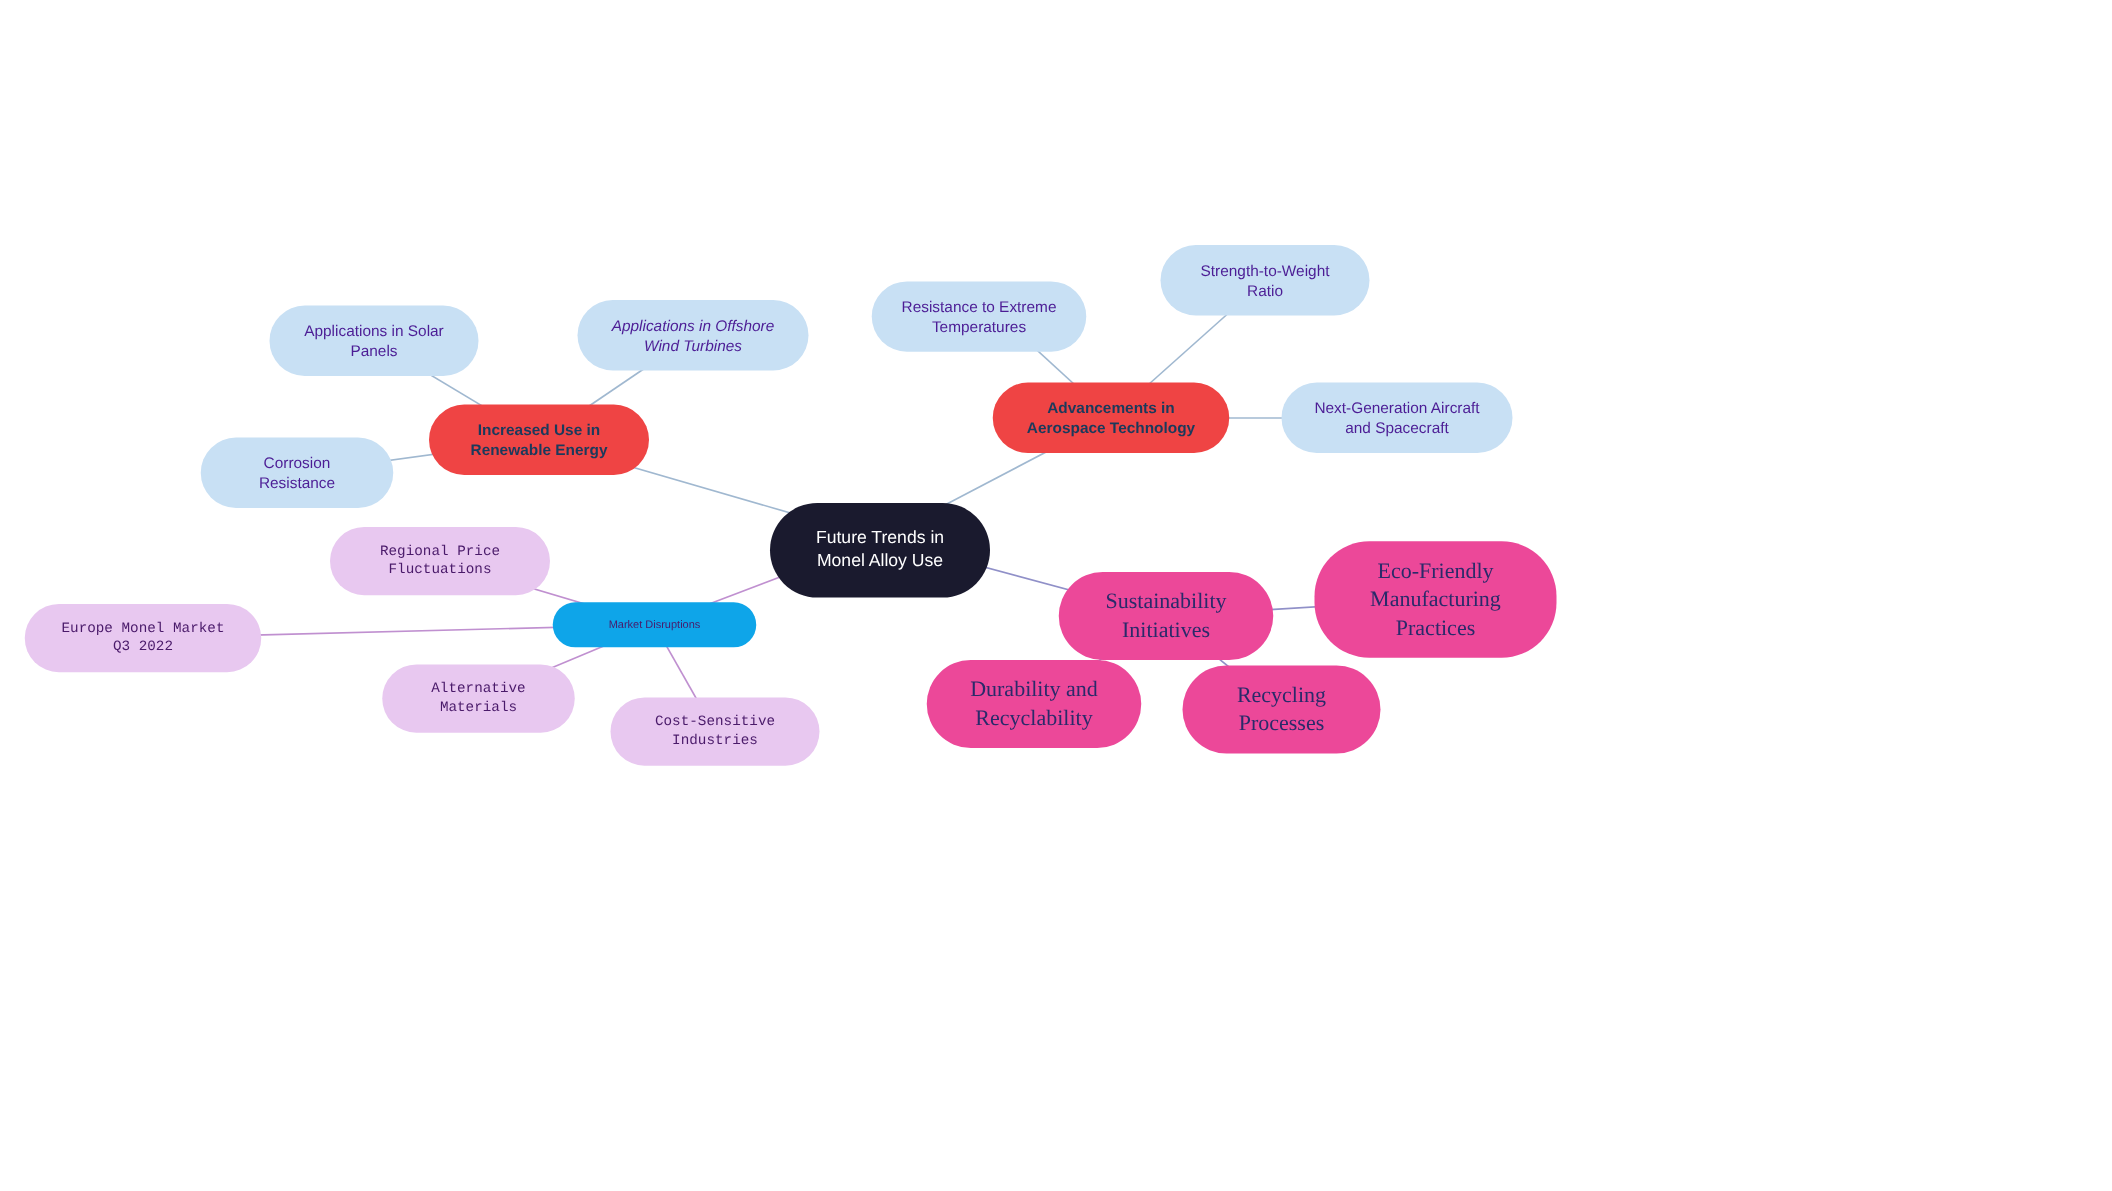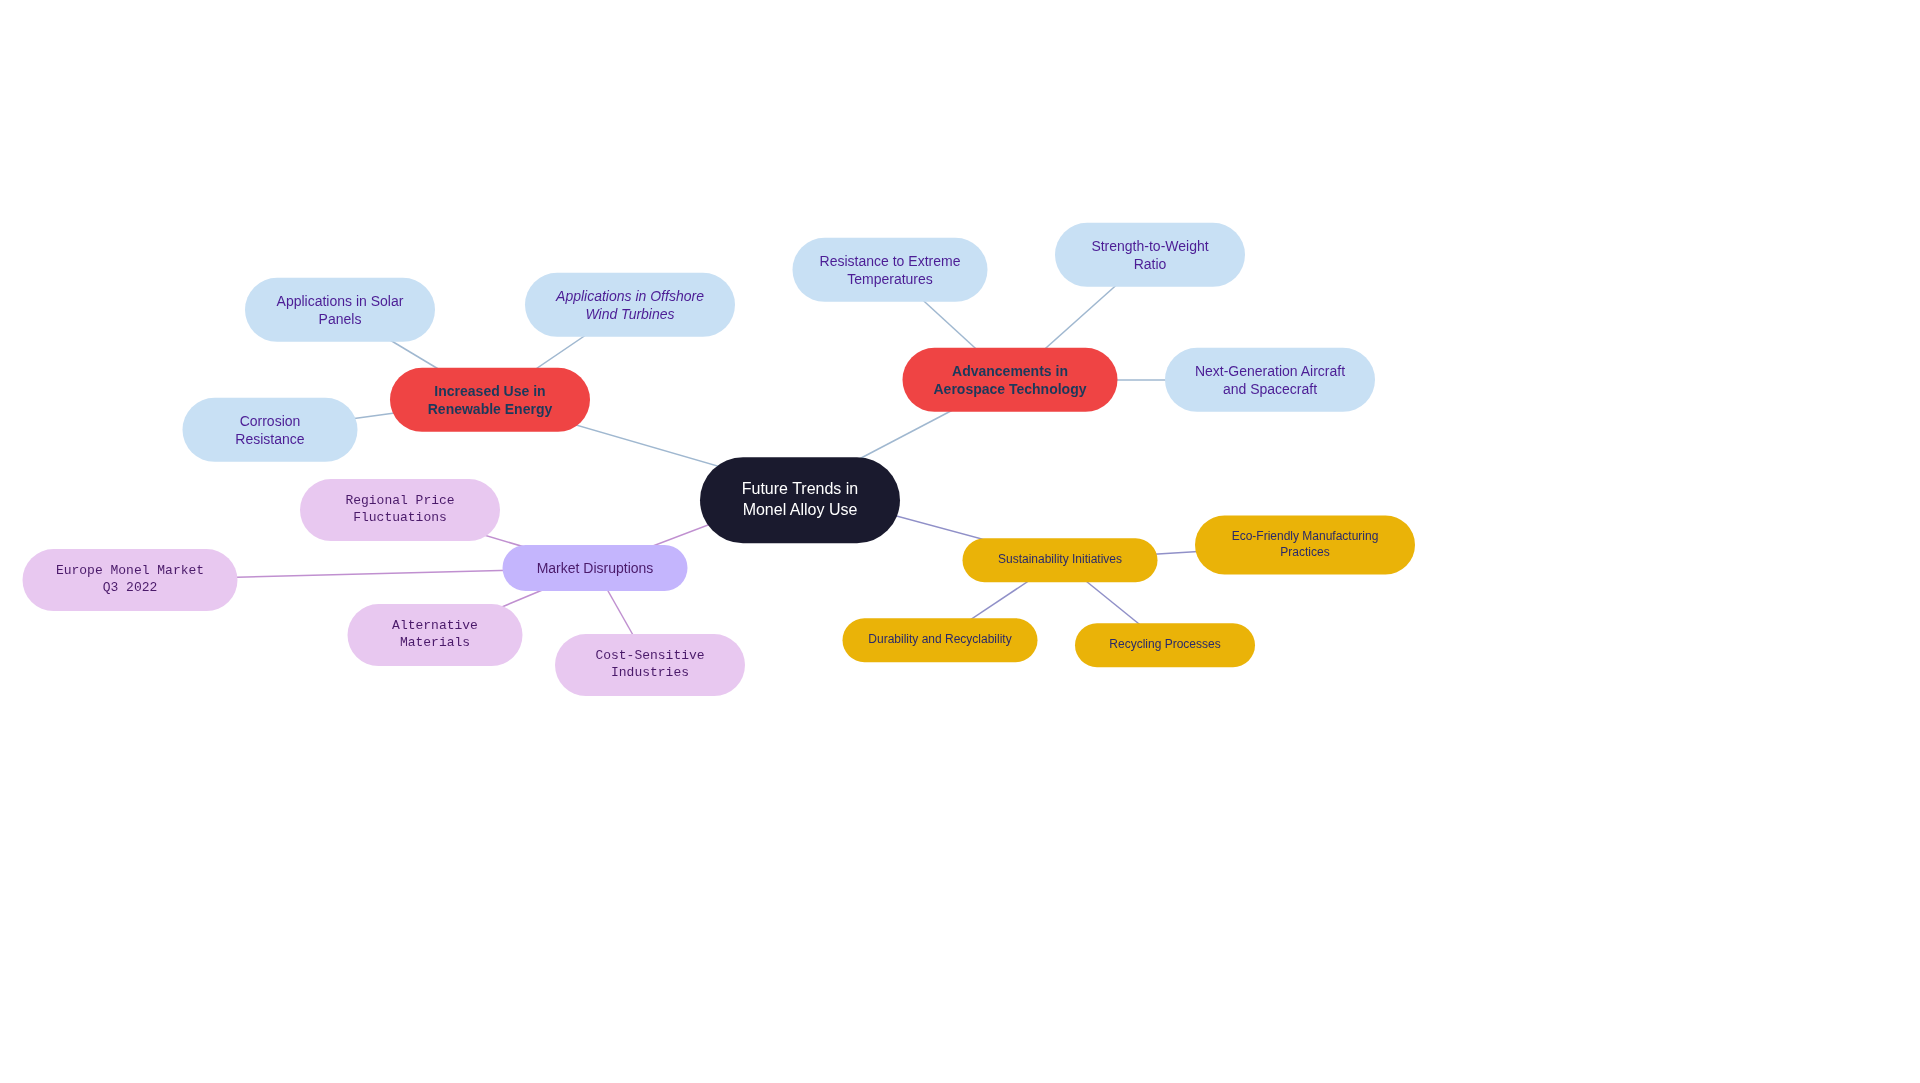--- a/index.html
+++ b/index.html
@@ -55,28 +55,29 @@
       font-size: 14px;
       font-weight: bold;
     }
     .node-purple {
       background: #e8c8f0;
       color: #4a1a6a;
       font-size: 13px;
       font-family: Liberation Mono, monospace;
     }
     .node-purple-dark {
-      background: #c4b5fd;
+      background: #0ea5e9;
       color: #4a1a6a;
-      font-size: 14px;
+      font-size: 10px;
     }
     .node-lavender {
-      background: #eab308;
+      background: #ec4899;
       color: #2a2a6a;
-      font-size: 12px;
+      font-size: 20px;
+      font-family: Liberation Serif, serif;
     }
   </style>
 </head>
 <body>
 
 <div id="mindmap-container">
   <svg id="connections">
       <line x1="800" y1="490" x2="490" y2="400" stroke="#a0b8d0" stroke-width="1.5"></line>
       <line x1="490" y1="400" x2="340" y2="310" stroke="#a0b8d0" stroke-width="1.5"></line>
       <line x1="490" y1="400" x2="630" y2="305" stroke="#a0b8d0" stroke-width="1.5"></line>
@@ -94,21 +95,21 @@
       <line x1="595" y1="568" x2="435" y2="635" stroke="#c090d0" stroke-width="1.5"></line>
       <line x1="595" y1="568" x2="650" y2="665" stroke="#c090d0" stroke-width="1.5"></line>
       <line x1="595" y1="568" x2="130" y2="580" stroke="#c090d0" stroke-width="1.5"></line>
     </svg>
 <div class="node node-center" style="left: 800px; top: 490px;">Future Trends in Monel Alloy Use</div>
     <div class="node node-blue-dark" style="left: 490px; top: 400px; width: 200px;">Increased Use in Renewable Energy</div>
     <div class="node node-blue" style="left: 340px; top: 310px; width: 190px;">Applications in Solar Panels</div>
     <div class="node node-blue" style="left: 630px; top: 305px; width: 210px; font-style: italic;">Applications in Offshore Wind Turbines</div>
     <div class="node node-blue" style="left: 270px; top: 430px; width: 175px;">Corrosion Resistance</div>
     <div class="node node-blue-dark" style="left: 1010px; top: 380px; width: 215px;">Advancements in Aerospace Technology</div>
-    <div class="node node-blue" style="left: 890px; top: 270px; width: 195px;">Resistance to Extreme Temperatures</div>
+    <div class="node node-blue" style="left: 890px; top: 288px; width: 195px;">Resistance to Extreme Temperatures</div>
     <div class="node node-blue" style="left: 1150px; top: 255px; width: 190px;">Strength-to-Weight Ratio</div>
     <div class="node node-lavender" style="left: 1060px; top: 560px; width: 195px;">Sustainability Initiatives</div>
     <div class="node node-blue" style="left: 1270px; top: 380px; width: 210px;">Next-Generation Aircraft and Spacecraft</div>
     <div class="node node-lavender" style="left: 1305px; top: 545px; width: 220px;">Eco-Friendly Manufacturing Practices</div>
     <div class="node node-lavender" style="left: 940px; top: 640px; width: 195px;">Durability and Recyclability</div>
     <div class="node node-lavender" style="left: 1165px; top: 645px; width: 180px;">Recycling Processes</div>
     <div class="node node-purple-dark" style="left: 595px; top: 568px; width: 185px;">Market Disruptions</div>
     <div class="node node-purple" style="left: 400px; top: 510px; width: 200px;">Regional Price Fluctuations</div>
     <div class="node node-purple" style="left: 435px; top: 635px; width: 175px;">Alternative Materials</div>
     <div class="node node-purple" style="left: 650px; top: 665px; width: 190px;">Cost-Sensitive Industries</div>

